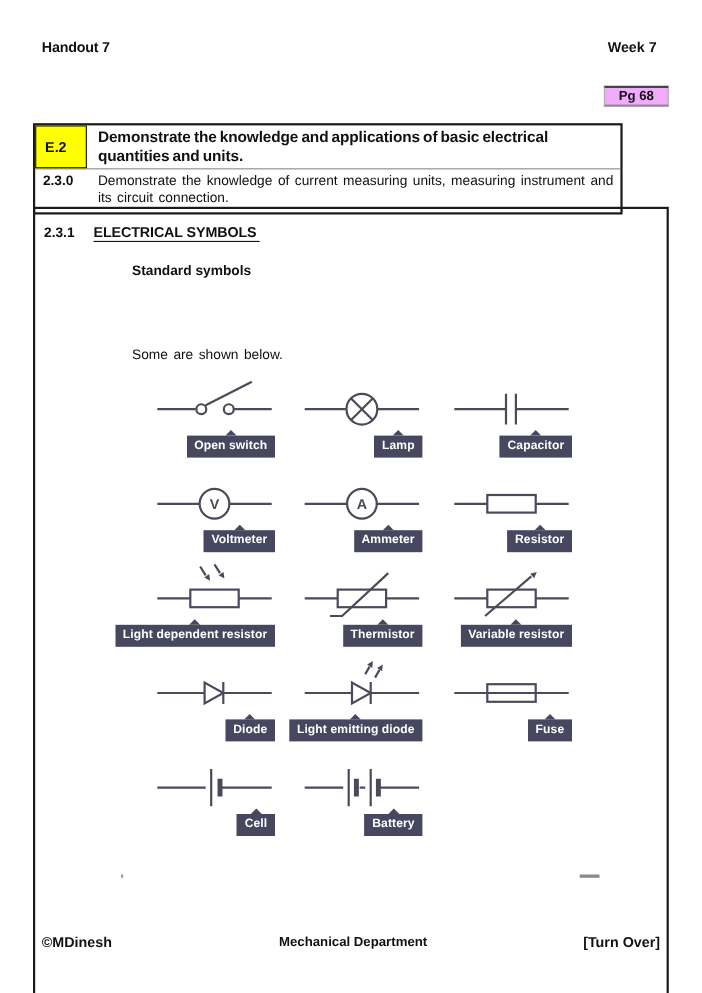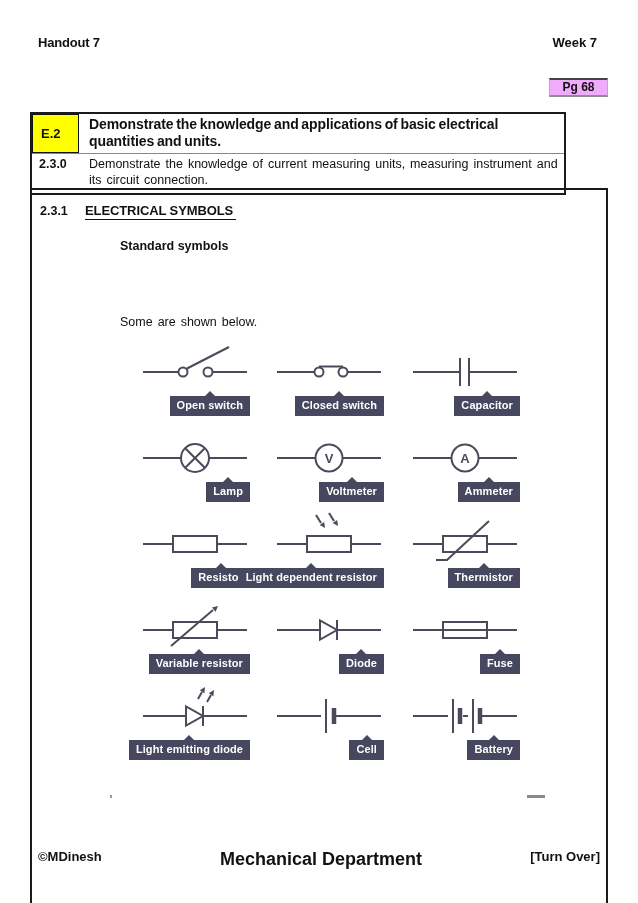--- a/index.html
+++ b/index.html
@@ -44,21 +44,21 @@
     line-height:1;padding:4px 7px 5px;white-space:nowrap;letter-spacing:0.1px;}
   .badge::before{content:"";position:absolute;top:-5px;left:50%;margin-left:-5px;
     border-left:5px solid transparent;border-right:5px solid transparent;border-bottom:5px solid #47475f;}
 
   
   .artifact-dot{position:absolute;left:110px;top:795px;width:2px;height:3px;background:#9a9a9a;}
   .artifact-dash{position:absolute;left:527px;top:795px;width:18px;height:3px;background:#8a8a8a;}
 
   
   .ftr-left{position:absolute;left:38px;top:849px;font-weight:700;font-size:13px;}
-  .ftr-center{position:absolute;left:4px;right:0;top:849px;text-align:center;font-weight:700;font-size:18px;}
+  .ftr-center{position:absolute;left:4px;right:0;top:849px;text-align:center;font-weight:700;font-size:12px;}
   .ftr-right{position:absolute;right:38px;top:849px;font-weight:700;font-size:13px;}
 </style>
 </head>
 <body>
 
 <div>
 
   <div class="hdr-left">Handout 7</div>
   <div class="hdr-right">Week 7</div>
   <div class="pg-badge">Pg 68</div>
@@ -86,54 +86,44 @@
         <svg class="sym" width="110" height="56" viewBox="0 0 110 56">
           <line x1="3" y1="34" x2="38" y2="34"></line>
           <circle cx="43" cy="34" r="4.5"></circle>
           <line x1="47" y1="30.5" x2="89" y2="9"></line>
           <circle cx="68" cy="34" r="4.5"></circle>
           <line x1="72.5" y1="34" x2="107" y2="34"></line>
         </svg>
         <div class="badge"><span>Open switch</span></div>
       </div>
 
-      <div class="sym-cell">
-        <svg class="sym" width="110" height="56" viewBox="0 0 110 56">
-          <line x1="3" y1="34" x2="40" y2="34"></line>
-          <circle cx="45" cy="34" r="4.5"></circle>
-          <line x1="45" y1="28.5" x2="69" y2="28.5"></line>
-          <circle cx="69" cy="34" r="4.5"></circle>
-          <line x1="73.5" y1="34" x2="107" y2="34"></line>
-        </svg>
-        <div class="badge"><span>Closed switch</span></div>
-      </div>
-
-      <div class="sym-cell">
-        <svg class="sym" width="110" height="56" viewBox="0 0 110 56">
-          <line x1="3" y1="34" x2="50" y2="34"></line>
-          <line x1="50" y1="20" x2="50" y2="48"></line>
-          <line x1="59" y1="20" x2="59" y2="48"></line>
-          <line x1="59" y1="34" x2="107" y2="34"></line>
-        </svg>
-        <div class="badge"><span>Capacitor</span></div>
-      </div>
 
       <div class="sym-cell">
         <svg class="sym" width="110" height="56" viewBox="0 0 110 56">
           <line x1="3" y1="34" x2="41" y2="34"></line>
           <circle cx="55" cy="34" r="14"></circle>
           <line x1="45.2" y1="24.2" x2="64.8" y2="43.8"></line>
           <line x1="64.8" y1="24.2" x2="45.2" y2="43.8"></line>
           <line x1="69" y1="34" x2="107" y2="34"></line>
         </svg>
         <div class="badge"><span>Lamp</span></div>
       </div>
 
       <div class="sym-cell">
         <svg class="sym" width="110" height="56" viewBox="0 0 110 56">
+          <line x1="3" y1="34" x2="50" y2="34"></line>
+          <line x1="50" y1="20" x2="50" y2="48"></line>
+          <line x1="59" y1="20" x2="59" y2="48"></line>
+          <line x1="59" y1="34" x2="107" y2="34"></line>
+        </svg>
+        <div class="badge"><span>Capacitor</span></div>
+      </div>
+
+      <div class="sym-cell">
+        <svg class="sym" width="110" height="56" viewBox="0 0 110 56">
           <line x1="3" y1="34" x2="41.5" y2="34"></line>
           <circle cx="55" cy="34" r="13.5"></circle>
           <text x="55" y="38.5" text-anchor="middle">V</text>
           <line x1="68.5" y1="34" x2="107" y2="34"></line>
         </svg>
         <div class="badge"><span>Voltmeter</span></div>
       </div>
 
       <div class="sym-cell">
         <svg class="sym" width="110" height="56" viewBox="0 0 110 56">
@@ -189,46 +179,46 @@
       </div>
 
       <div class="sym-cell">
         <svg class="sym" width="110" height="56" viewBox="0 0 110 56">
           <line x1="3" y1="34" x2="46" y2="34"></line>
           <polygon points="46,24.5 46,43.5 63,34"></polygon>
           <line x1="63" y1="24" x2="63" y2="44"></line>
           <line x1="63" y1="34" x2="107" y2="34"></line>
         </svg>
         <div class="badge"><span>Diode</span></div>
-      </div>
-
-      <div class="sym-cell">
-        <svg class="sym" width="110" height="56" viewBox="0 0 110 56">
-          <line x1="3" y1="34" x2="107" y2="34"></line>
-          <rect x="33" y="26" width="44" height="16"></rect>
-        </svg>
-        <div class="badge"><span>Fuse</span></div>
       </div>
 
       <div class="sym-cell">
         <svg class="sym" width="110" height="56" viewBox="0 0 110 56">
           <line x1="3" y1="34" x2="46" y2="34"></line>
           <polygon points="46,24.5 46,43.5 63,34"></polygon>
           <line x1="63" y1="24" x2="63" y2="44"></line>
           <line x1="63" y1="34" x2="107" y2="34"></line>
           <line x1="58" y1="17" x2="62" y2="10"></line>
           <polygon class="head" points="65,5 64.4,11.2 59.8,8.2"></polygon>
           <line x1="67" y1="20" x2="71" y2="13"></line>
           <polygon class="head" points="74,8 73.4,14.2 68.8,11.2"></polygon>
         </svg>
         <div class="badge"><span>Light emitting diode</span></div>
       </div>
 
       <div class="sym-cell">
         <svg class="sym" width="110" height="56" viewBox="0 0 110 56">
+          <line x1="3" y1="34" x2="107" y2="34"></line>
+          <rect x="33" y="26" width="44" height="16"></rect>
+        </svg>
+        <div class="badge"><span>Fuse</span></div>
+      </div>
+
+      <div class="sym-cell">
+        <svg class="sym" width="110" height="56" viewBox="0 0 110 56">
           <line x1="3" y1="34" x2="47" y2="34"></line>
           <line x1="52" y1="17" x2="52" y2="51"></line>
           <line class="thick" x1="60" y1="26" x2="60" y2="42"></line>
           <line x1="60" y1="34" x2="107" y2="34"></line>
         </svg>
         <div class="badge"><span>Cell</span></div>
       </div>
 
       <div class="sym-cell">
         <svg class="sym" width="110" height="56" viewBox="0 0 110 56">

